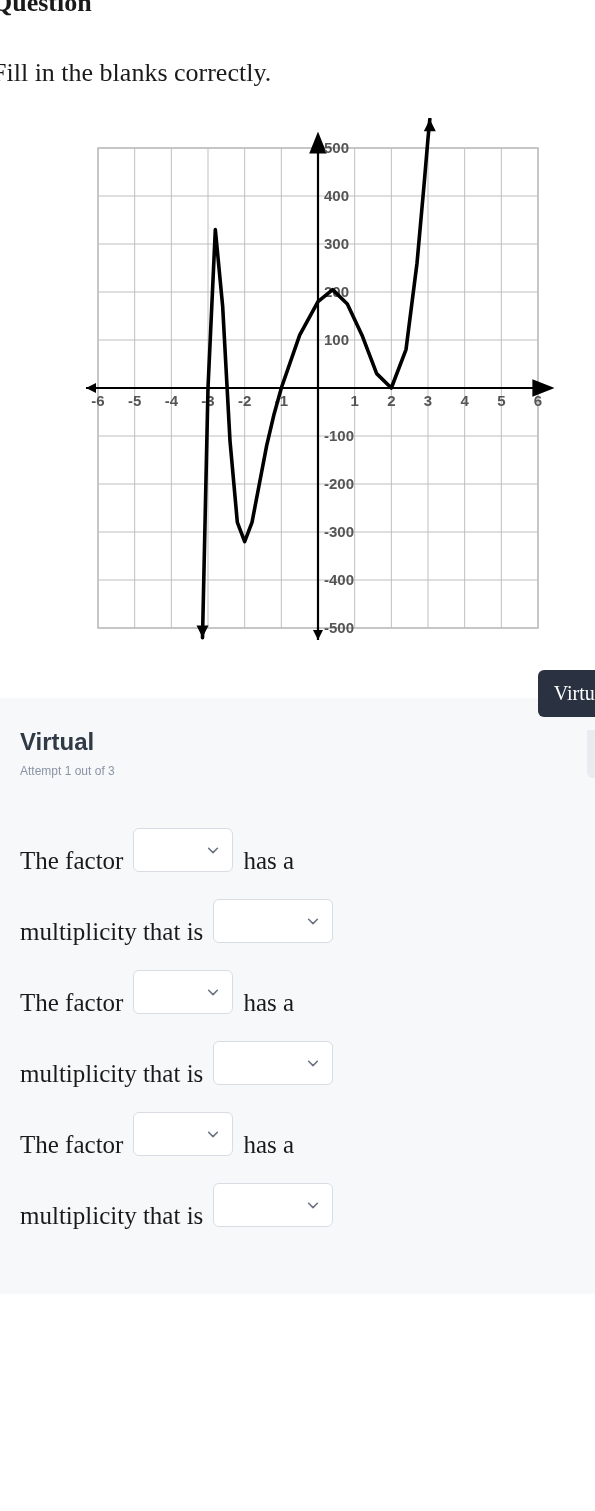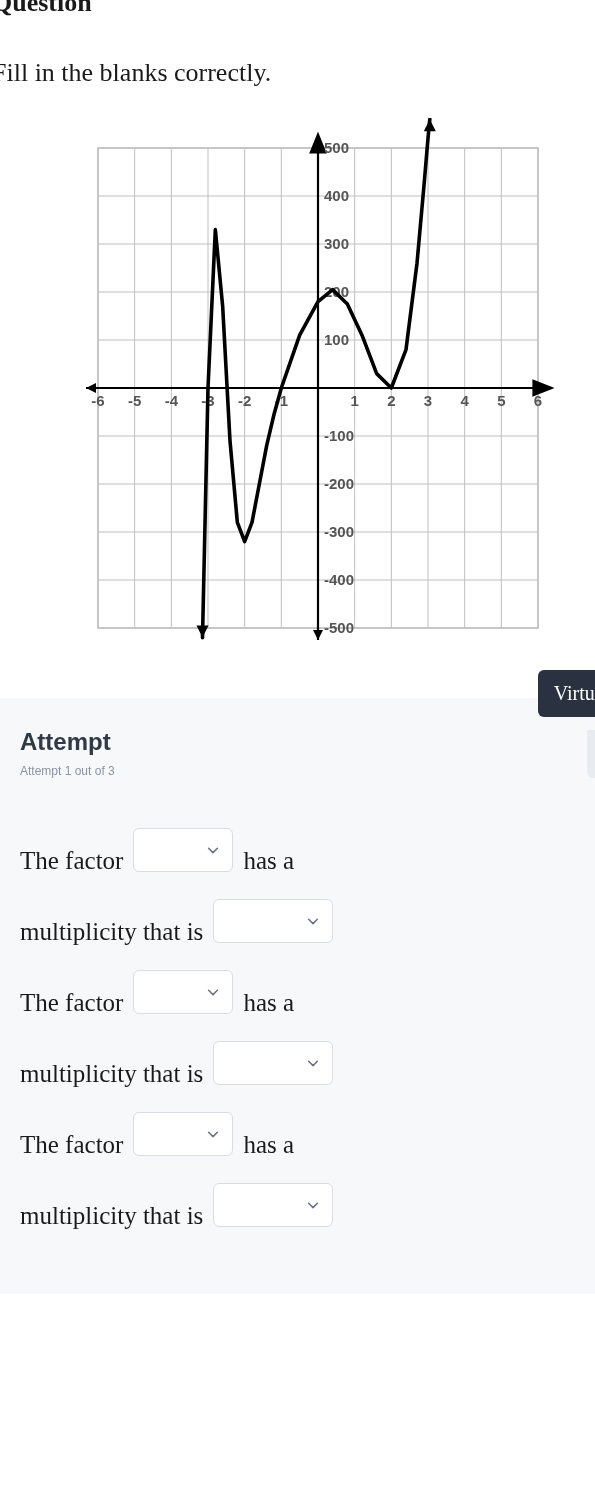--- a/index.html
+++ b/index.html
@@ -174,21 +174,21 @@
       </svg>
   </div>
 
   <div class="answer-section">
 
     <div class="virtual-key-tab">Virtual ke</div>
     <div class="kb-btn">
       
     </div>
 
-    <div class="answer-heading">Attempt</div>
+    <div class="answer-heading">Virtual</div>
     <div class="attempt">Attempt 1 out of 3</div>
 
     <div class="fill-line">
       <span class="t">The factor</span>
       <span class="dropdown">
         <svg class="chev" viewBox="0 0 16 16">
             <path d="M3 6l5 5 5-5" fill="none" stroke="#6b7280" stroke-width="1.8" stroke-linecap="round" stroke-linejoin="round"></path>
           </svg>
       </span>
       <span class="t">has a</span>

